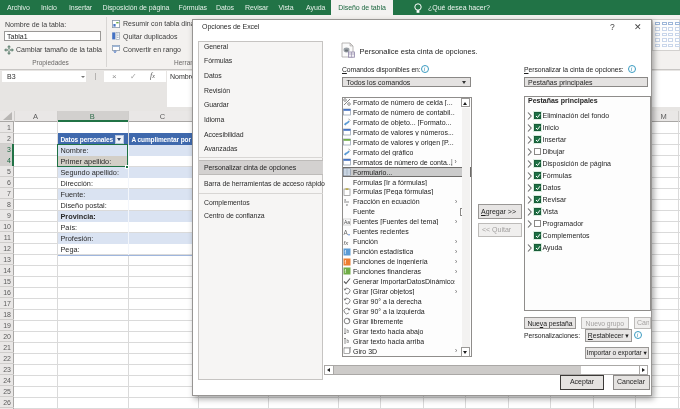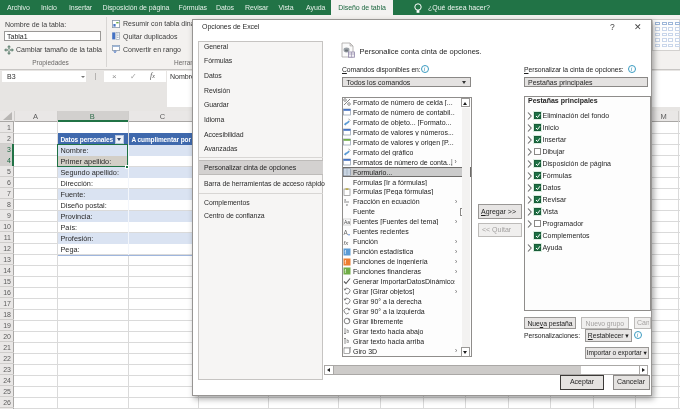--- a/index.html
+++ b/index.html
@@ -145,21 +145,21 @@
 <div class="ab" style="left:57.5px;top:210.5px;width:140px;height:11px;background:#dae3f2;"></div>
 <div class="ab" style="left:57.5px;top:232.5px;width:140px;height:11px;background:#dae3f2;"></div>
 <div class="ab" style="left:127.5px;top:144.5px;width:1px;height:110px;background:#f3f6fb;"></div>
 <div class="ab" style="left:57.5px;top:254.5px;width:140px;height:1px;background:#9fb6dd;"></div>
 <div class="ab txt" style="left:60.5px;top:146.2px;font-size:7.3px;color:#2a2a2a;">Nombre:</div>
 <div class="ab txt" style="left:60.5px;top:157.2px;font-size:7.3px;color:#2a2a2a;">Primer apellido:</div>
 <div class="ab txt" style="left:60.5px;top:168.2px;font-size:7.3px;color:#2a2a2a;">Segundo apellido:</div>
 <div class="ab txt" style="left:60.5px;top:179.2px;font-size:7.3px;color:#2a2a2a;text-align:right;">Dirección:</div>
 <div class="ab txt" style="left:60.5px;top:190.2px;font-size:7.3px;color:#2a2a2a;">Fuente:</div>
 <div class="ab txt" style="left:60.5px;top:201.2px;font-size:7.3px;color:#2a2a2a;">Diseño postal:</div>
-<div class="ab txt" style="left:60.5px;top:212.2px;font-size:7.3px;color:#2a2a2a;">Provincia:</div>
+<div class="ab txt" style="left:60.5px;top:212.2px;font-size:7.3px;color:#2a2a2a;font-weight:bold;">Provincia:</div>
 <div class="ab txt" style="left:60.5px;top:223.2px;font-size:7.3px;color:#2a2a2a;">País:</div>
 <div class="ab txt" style="left:60.5px;top:234.2px;font-size:7.3px;color:#2a2a2a;">Profesión:</div>
 <div class="ab txt" style="left:60.5px;top:245.2px;font-size:7.3px;color:#2a2a2a;">Pega:</div>
 <div class="ab" style="left:58px;top:155.5px;width:68.5px;height:10.5px;background:#d3cfc7;"></div>
 <div class="ab txt" style="left:60.5px;top:156.7px;font-size:7.3px;color:#2a2a2a;">Primer apellido:</div>
 <div class="ab" style="left:56.5px;top:143.5px;width:71px;height:23.5px;border:1.5px solid #1f7244;"></div>
 <div class="ab" style="left:125px;top:164.5px;width:4px;height:4px;background:#1f7244;border:1px solid #fff;"></div>
 <div class="ab" style="left:0;top:0;width:680px;height:15px;background:#217346;"></div>
 <div class="ab txt" style="left:7px;top:4px;font-size:7px;letter-spacing:-0.08px;color:#e4efe8;">Archivo</div>
 <div class="ab txt" style="left:41px;top:4px;font-size:7px;letter-spacing:-0.08px;color:#e4efe8;">Inicio</div>
@@ -262,21 +262,21 @@
 <div class="ab txt" style="left:204px;top:212px;font-size:6.9px;letter-spacing:-0.06px;color:#2b2b2b;">Centro de confianza</div>
 <svg class="ab" style="left:340px;top:42px" width="16" height="16" viewBox="0 0 16 16">
 <path d="M2 1 H10 L13 4 V15 H2 Z" fill="#fbfbfb" stroke="#a8a6a4" stroke-width="0.8"></path>
 <path d="M10 1 L10 4 H13 Z" fill="#e4e2e0" stroke="#a8a6a4" stroke-width="0.6"></path>
 <ellipse cx="6.5" cy="8" rx="3" ry="2.4" fill="#9aa0a6"></ellipse>
 <ellipse cx="6.5" cy="8.6" rx="1.7" ry="1" fill="#6d747a"></ellipse>
 <rect x="8.5" y="10" width="6" height="5.2" fill="#f2f0f4" stroke="#8f86a8" stroke-width="0.8"></rect>
 <line x1="8.5" y1="12" x2="14.5" y2="12" stroke="#8f86a8" stroke-width="0.6"></line>
 <line x1="11.5" y1="10" x2="11.5" y2="15.2" stroke="#8f86a8" stroke-width="0.6"></line>
 </svg>
-<div class="ab txt" style="left:359.5px;top:46.5px;font-size:7.5px;color:#1f1f1f;">Personalice conta cinta de opciones.</div>
+<div class="ab txt" style="left:359.5px;top:46.5px;font-size:7.5px;color:#1f1f1f;">Personalice esta cinta de opciones.</div>
 <div class="ab txt" style="left:342px;top:66px;font-size:6.8px;letter-spacing:-0.06px;color:#1f1f1f;"><span style="text-decoration:underline;">C</span>omandos disponibles en:</div>
 <div class="ab" style="left:420.5px;top:65px;width:8px;height:8px;border:1px solid #3a9bc1;border-radius:50%;color:#2e8cb0;font-size:6px;text-align:center;line-height:7px;font-style:italic;">i</div>
 <div class="ab" style="left:342px;top:77px;width:128.5px;height:9.5px;background:#e4e2e1;border:1px solid #8a8886;"></div>
 <div class="ab txt" style="left:346.5px;top:78.5px;font-size:7px;color:#1f1f1f;">Todos los comandos</div>
 <div class="ab" style="left:461.5px;top:80.5px;width:0;height:0;border-left:2.5px solid transparent;border-right:2.5px solid transparent;border-top:3px solid #333;"></div>
 <div class="ab" style="left:341.5px;top:96.5px;width:130.5px;height:260.5px;background:#fdfdfd;border:1px solid #8f8d8b;"></div>
 <svg class="ab" style="left:343px;top:98.3px" width="8" height="8" viewBox="0 0 8 8">
     <path d="M1 7 L7 1" stroke="#777" stroke-width="0.9"></path>
     <circle cx="2" cy="2" r="1.3" fill="none" stroke="#777" stroke-width="0.8"></circle>
     <circle cx="6" cy="6" r="1.3" fill="none" stroke="#777" stroke-width="0.8"></circle>

